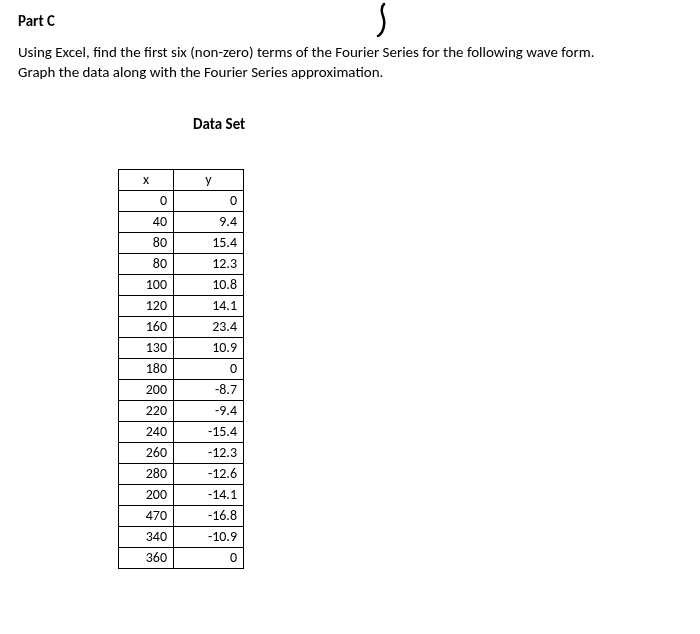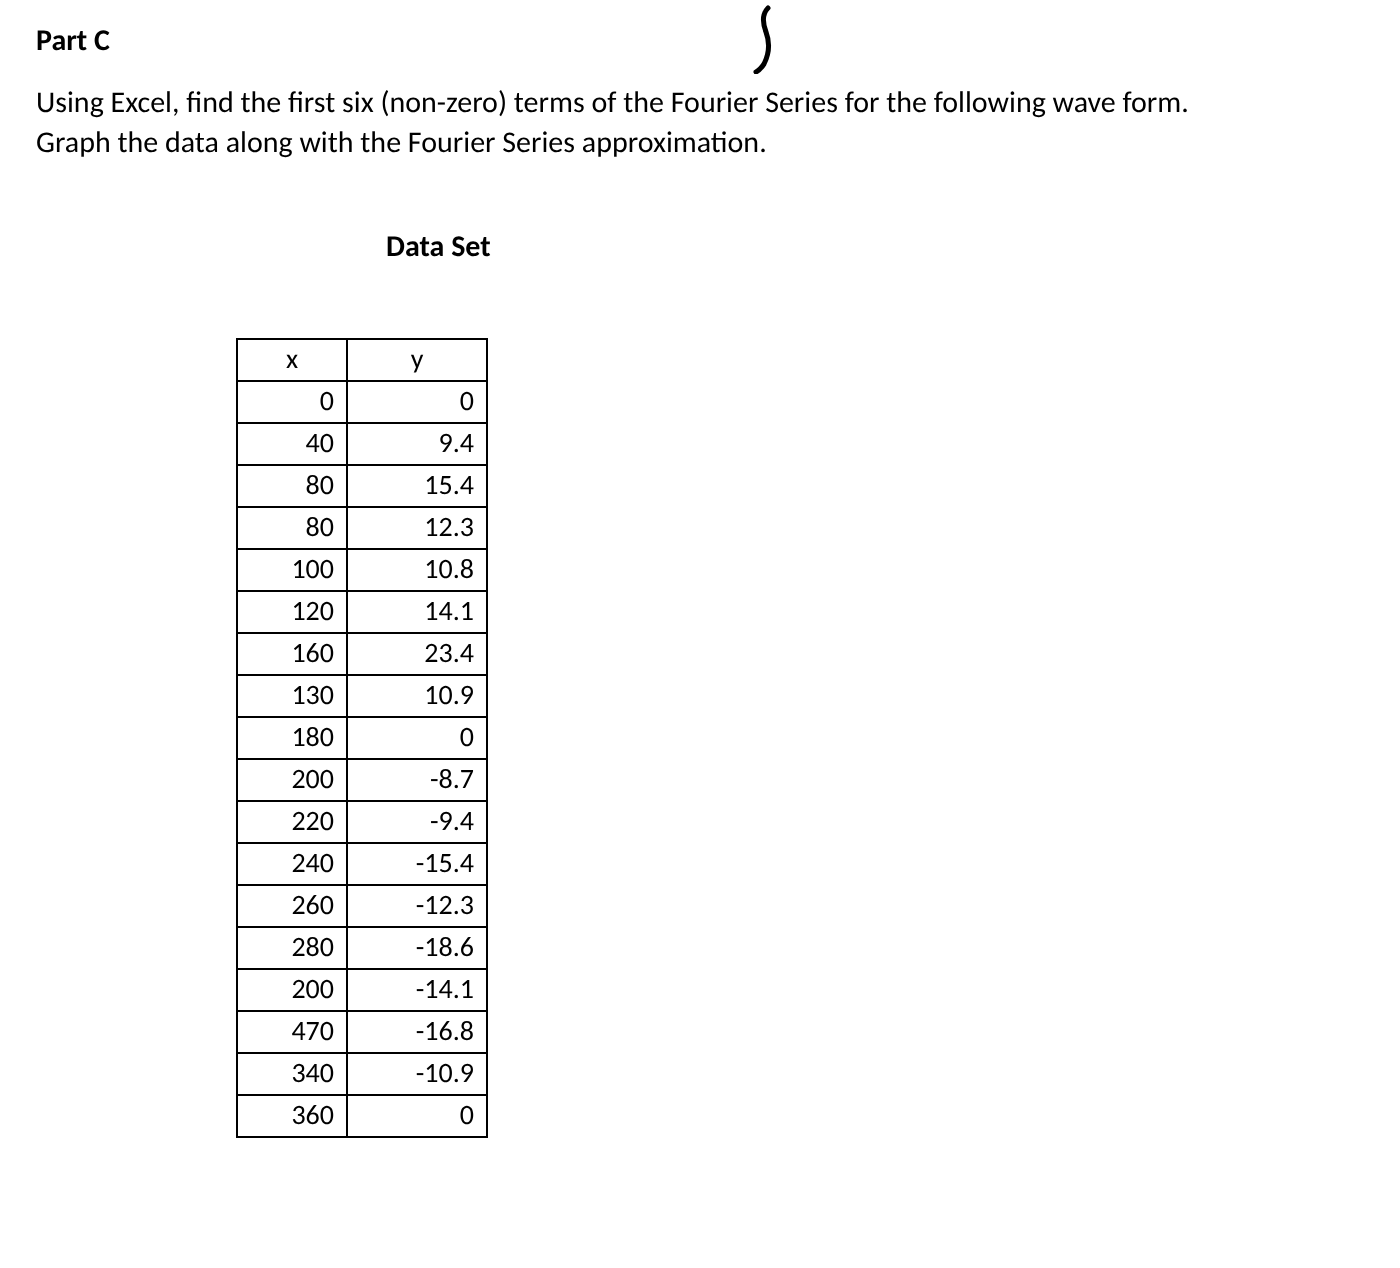--- a/index.html
+++ b/index.html
@@ -136,21 +136,21 @@
       <tr>
         <td class="col-x">240</td>
         <td class="col-y">-15.4</td>
       </tr>
       <tr>
         <td class="col-x">260</td>
         <td class="col-y">-12.3</td>
       </tr>
       <tr>
         <td class="col-x">280</td>
-        <td class="col-y">-18.6</td>
+        <td class="col-y">-12.6</td>
       </tr>
       <tr>
         <td class="col-x">200</td>
         <td class="col-y">-14.1</td>
       </tr>
       <tr>
         <td class="col-x">470</td>
         <td class="col-y">-16.8</td>
       </tr>
       <tr>

